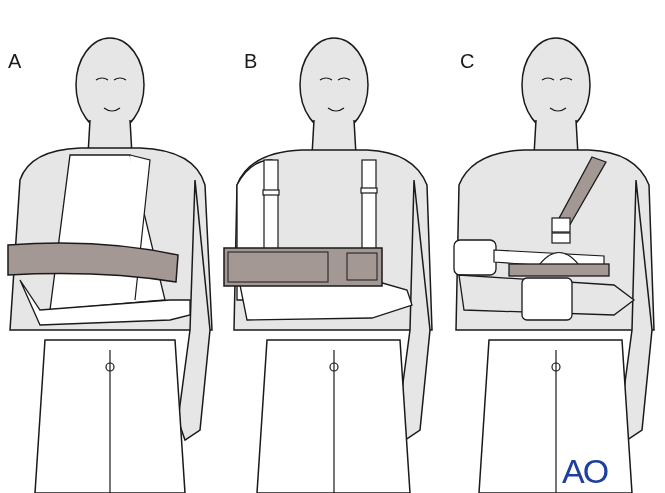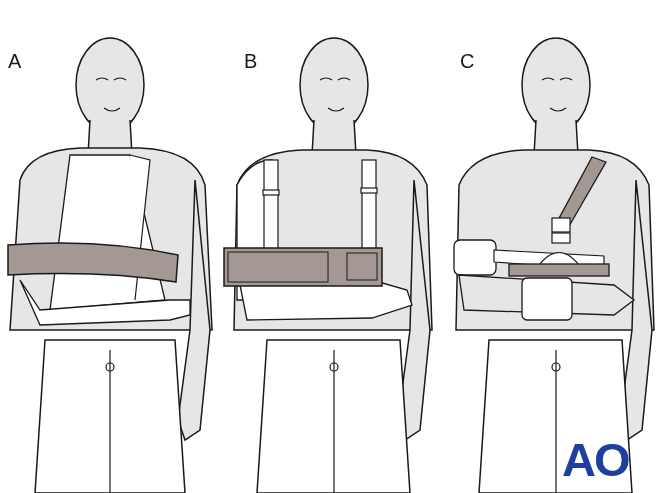--- a/index.html
+++ b/index.html
@@ -2,21 +2,21 @@
 <html><head>
 <meta charset="utf-8">
 <style>
   html, body { margin: 0; padding: 0; background: #ffffff; }
   body { width: 665px; height: 493px; position: relative; overflow: hidden;
          font-family: "Liberation Sans", sans-serif; }
   .panel { position: absolute; top: 0; height: 493px; }
   .panel-label { position: absolute; top: 50px; font-size: 20px; color: #1a1a1a;
                  font-family: "Liberation Sans", sans-serif; }
   svg { display: block; }
-  .logo { position: absolute; left: 562px; top: 432px; font-size: 47px; font-weight: bold;
+  .logo { position: absolute; left: 562px; top: 452px; font-size: 34px; font-weight: normal;
           font-family: "Liberation Sans", sans-serif; letter-spacing: -2px; }
 </style>
 </head>
 <body>
 
 <div class="panel" style="left:0; width:220px;">
   <span class="panel-label" style="left:8px;">A</span>
   <svg width="220" height="493" viewBox="0 0 220 493">
 
     <ellipse cx="110" cy="85" rx="34" ry="47" fill="#e6e6e6" stroke="#1a1a1a" stroke-width="1.5"></ellipse>

